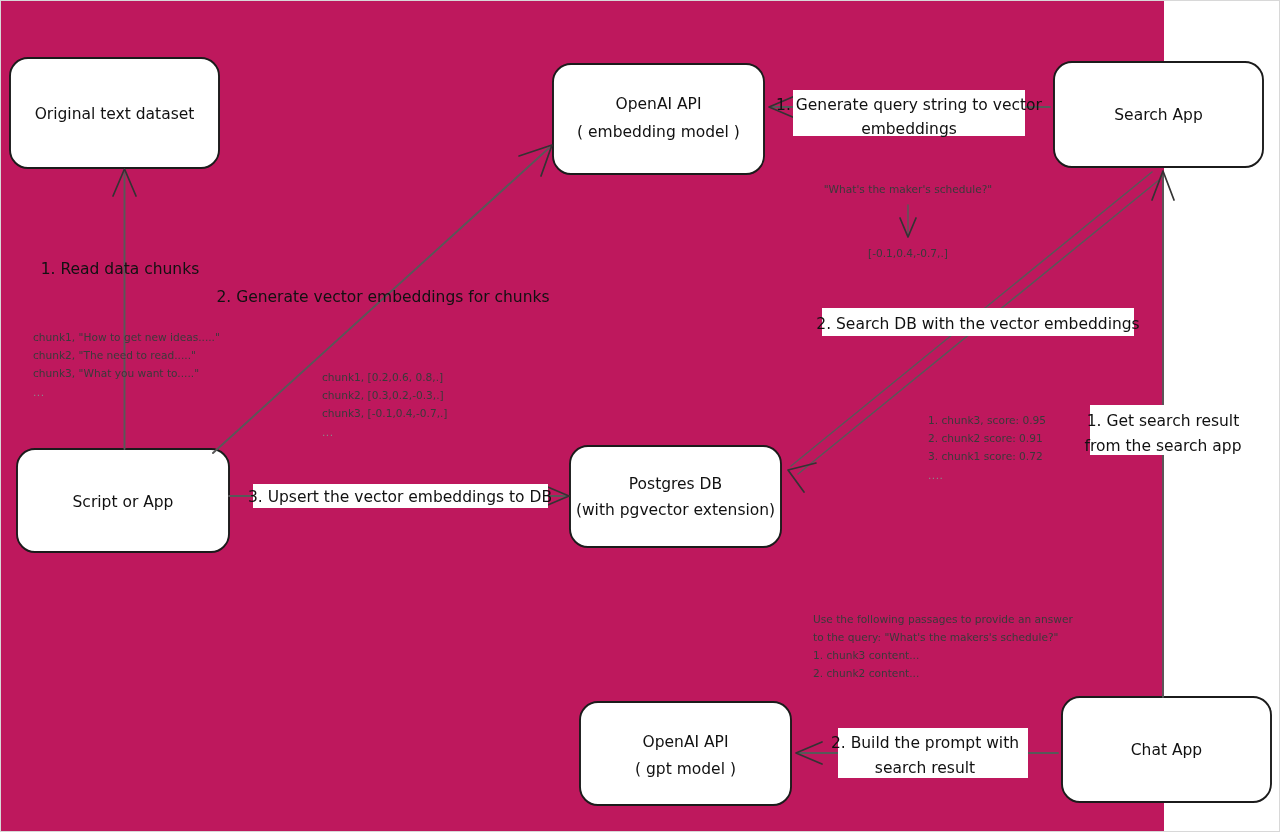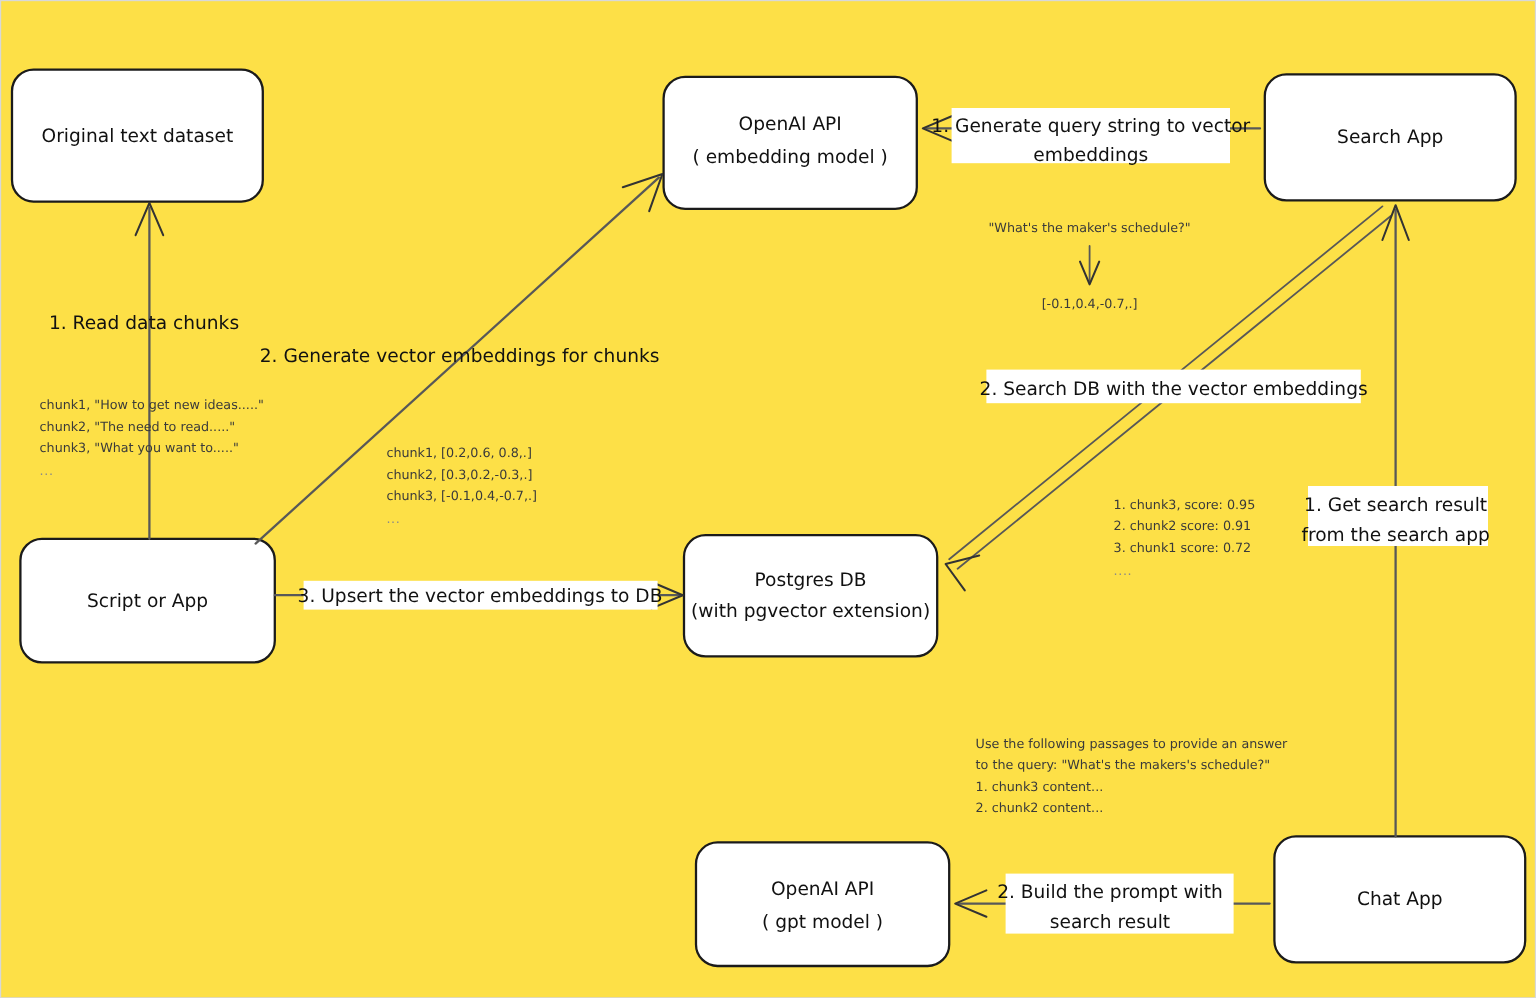--- a/index.html
+++ b/index.html
@@ -8,23 +8,23 @@
     background: #ffffff;
   }
   body {
     width: 1280px;
     height: 832px;
     overflow: hidden;
     font-family: "DejaVu Sans", sans-serif;
   }
   #canvas {
     position: relative;
-    width: 1280px;
-    height: 832px;
-    background: #fde047;
+    width: 1164px;
+    height: 832px;
+    background: #be185d;
     box-sizing: border-box;
   }
   #frame {
     position: absolute;
     left: 0; top: 0;
     width: 1280px;
     height: 832px;
     box-sizing: border-box;
     border: 1px solid #d8d8d8;
     pointer-events: none;

